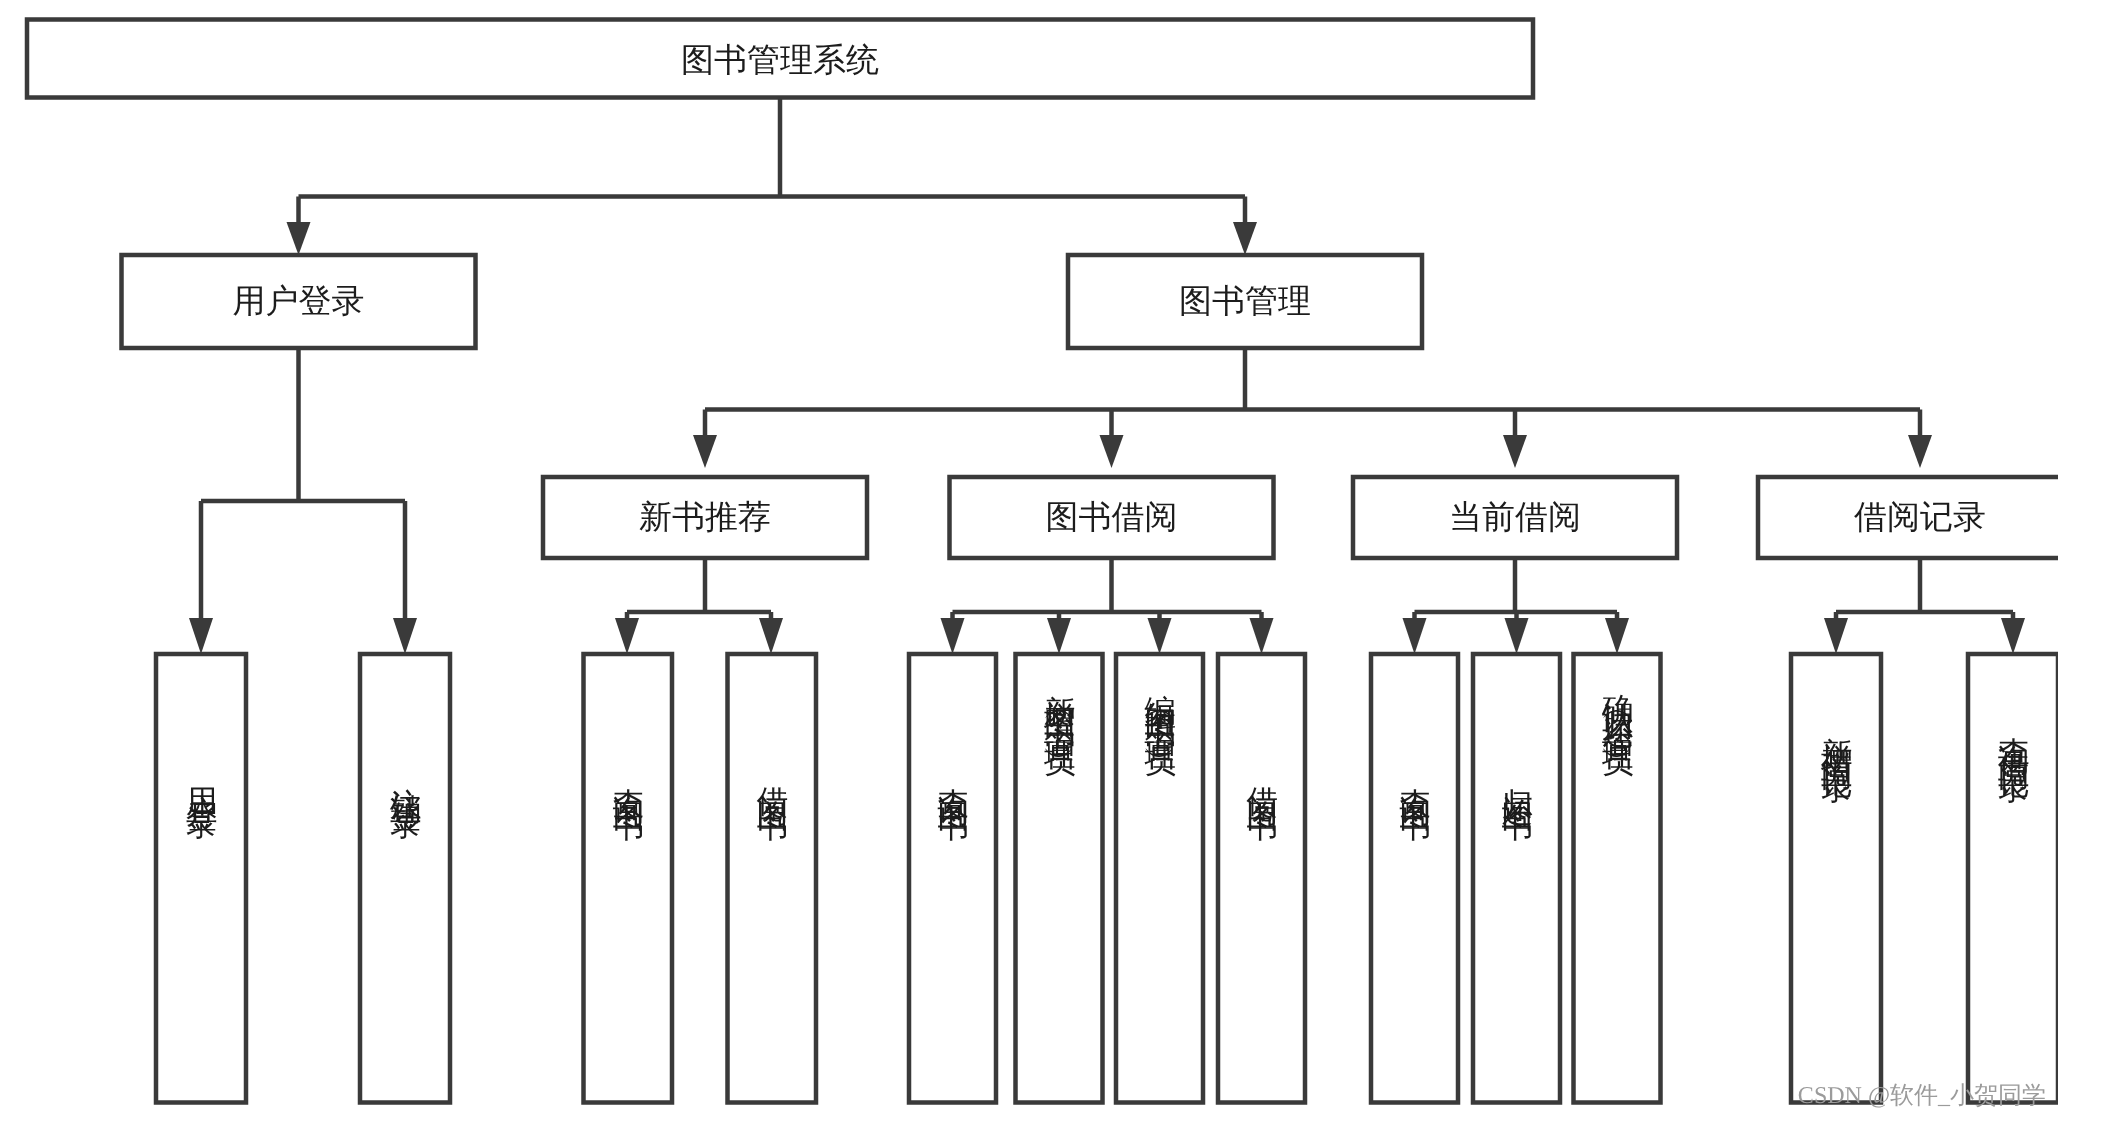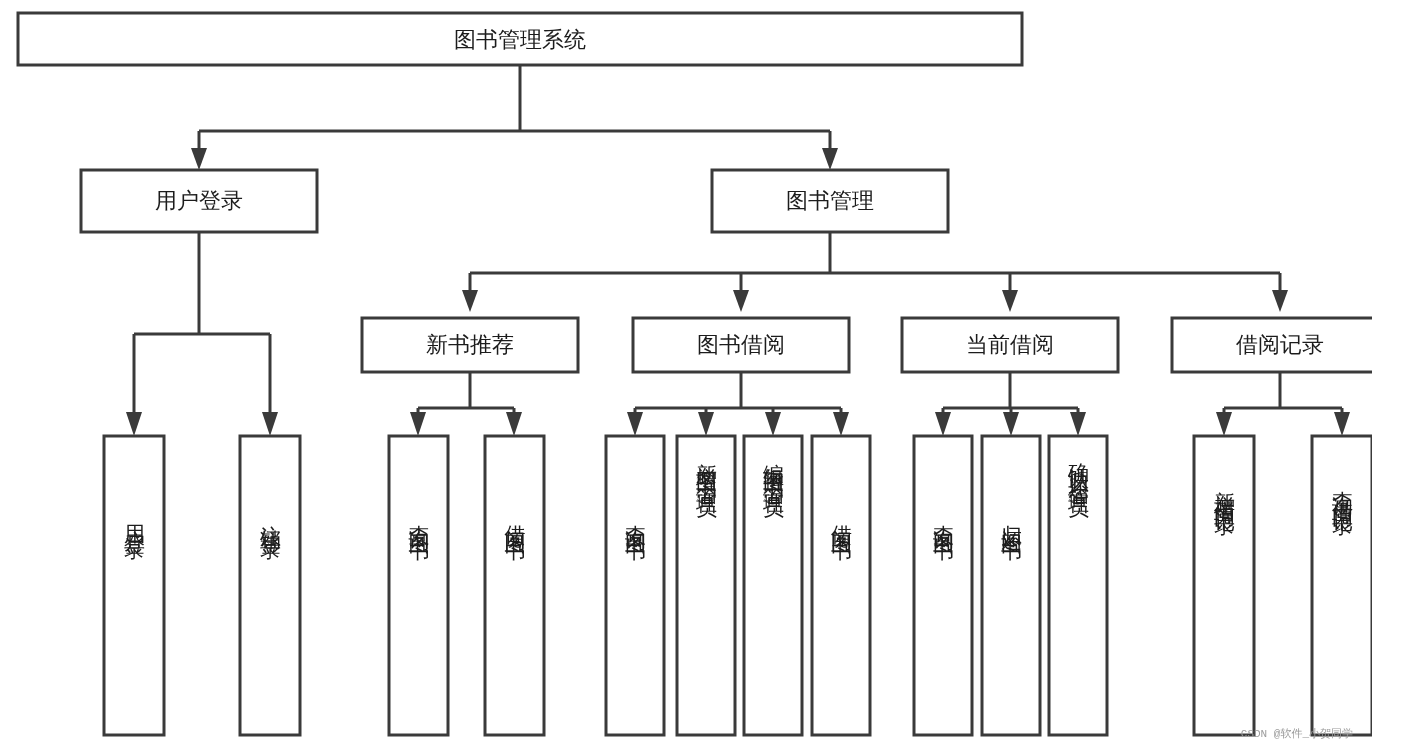--- a/index.html
+++ b/index.html
@@ -63,24 +63,24 @@
     text-orientation: upright;
     font-family: "DejaVu Sans", "Liberation Sans", sans-serif;
     font-size: 21px;
     line-height: 1;
     letter-spacing: 5px;
     color: #1c1c1c;
     white-space: nowrap;
   }
   .watermark {
     position: absolute;
-    right: 19px;
+    right: 8px;
     bottom: 6px;
-    font-family: Liberation Mono, monospace;
-    font-size: 11px;
+    font-family: Liberation Serif, serif;
+    font-size: 16px;
     color: #9b9b9b;
     white-space: nowrap;
   }
 </style>
 </head>
 <body>
 
 <div id="stage">
 
   <svg id="diagram-svg" viewBox="0 0 1405 747">

